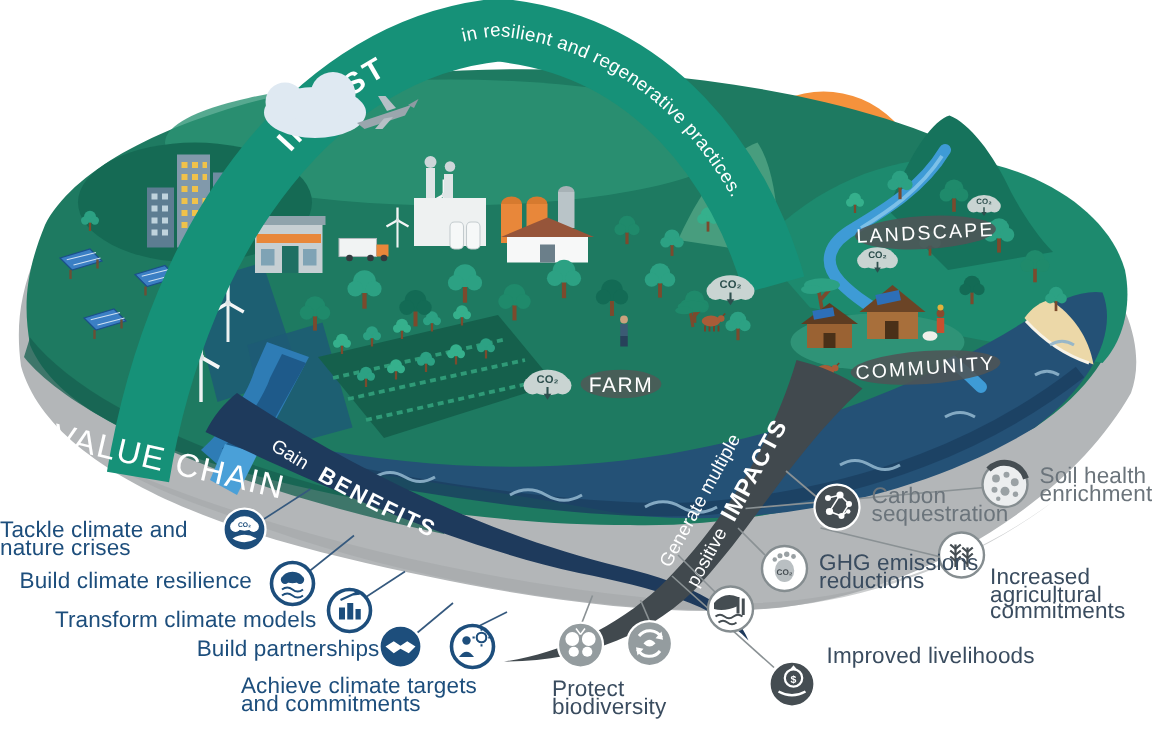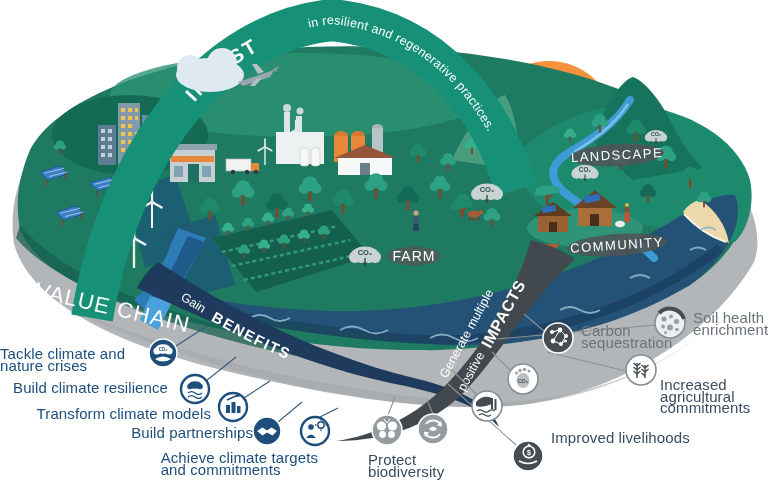--- a/index.html
+++ b/index.html
@@ -594,20 +594,24 @@
       <span>and commitments</span>
 </div>
 
 <div class="lbl impact" style="left:368px;top:454px">
   <span>Protect</span>
       <span>biodiversity</span>
 </div>
 <div class="lbl impact" style="left:551px;top:432px">
   <span>Improved livelihoods</span>
 </div>
+<div class="lbl impact" style="left:546px;top:370px">
+  <span>GHG emissions</span>
+      <span>reductions</span>
+</div>
 <div class="lbl impact muted" style="left:581px;top:325px">
   <span>Carbon</span>
       <span>sequestration</span>
 </div>
 <div class="lbl impact muted" style="left:693px;top:312px">
   <span>Soil health</span>
       <span>enrichment</span>
 </div>
 <div class="lbl impact" style="left:660px;top:379px">
   <span>Increased agricultural</span>

